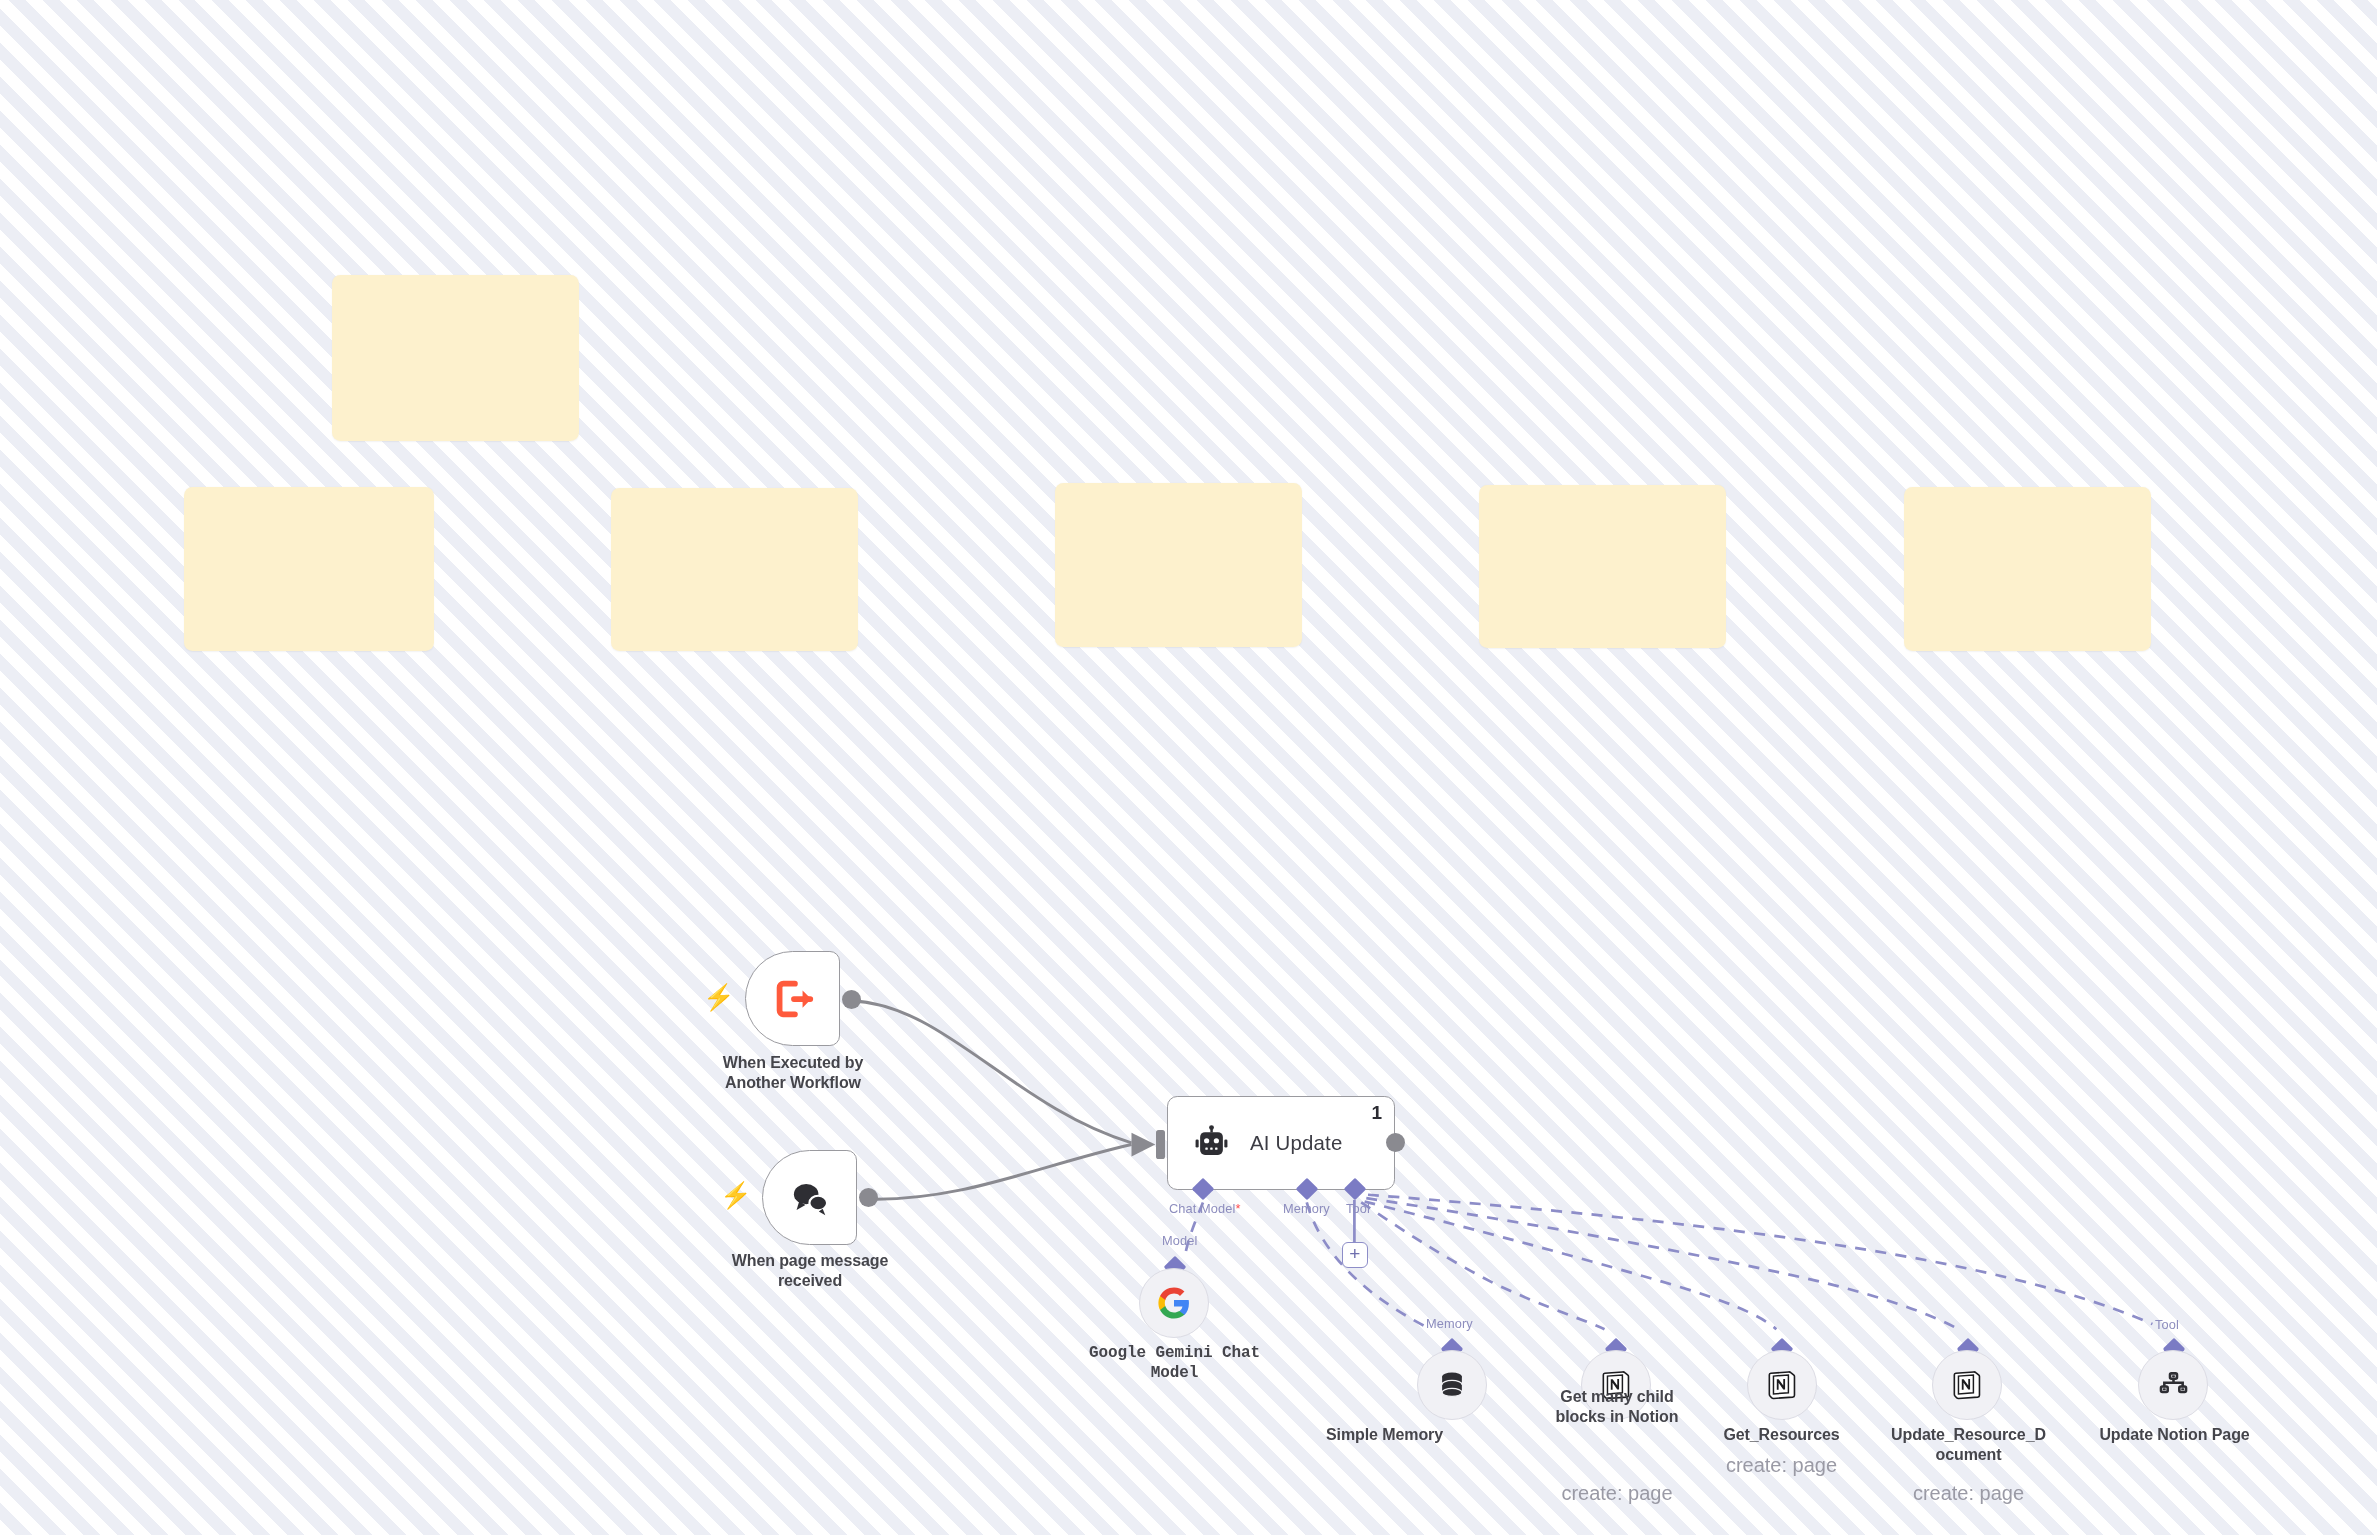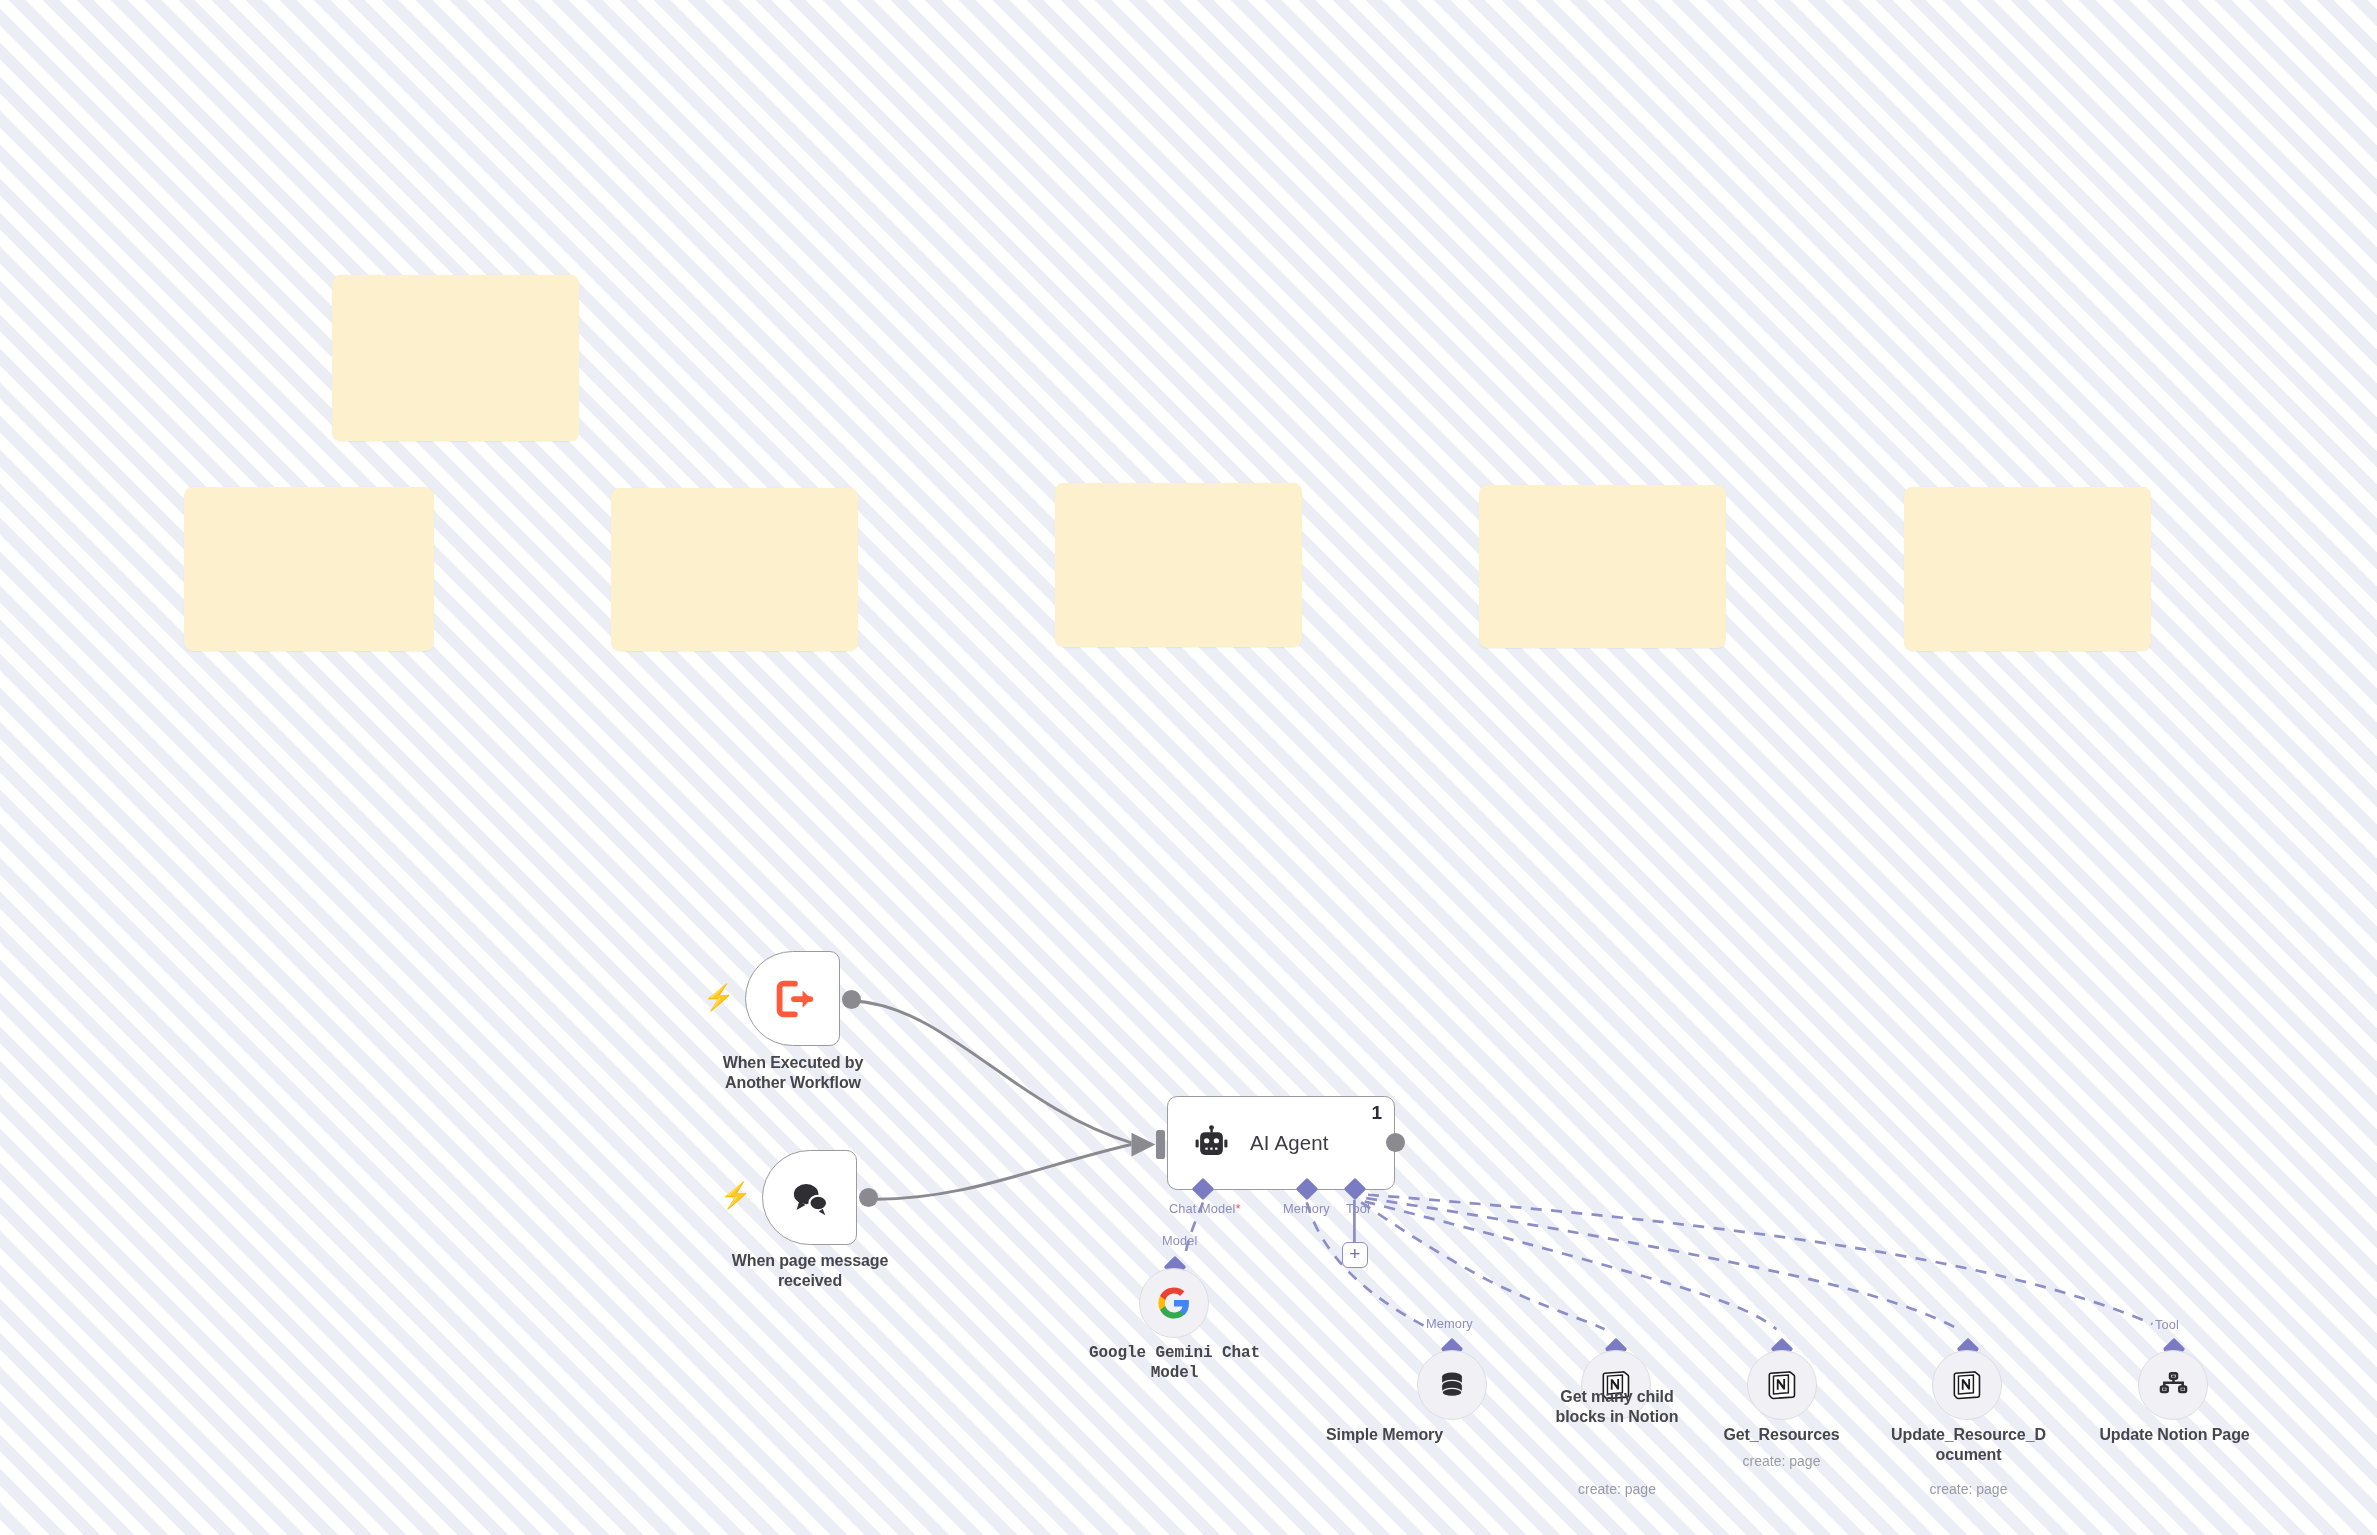--- a/index.html
+++ b/index.html
@@ -82,21 +82,21 @@
     text-align: center;
     font-size: 16px;
     font-weight: 600;
     color: #45454b;
     line-height: 1.28;
     letter-spacing: -0.1px;
   }
   .subcaption {
     position: absolute;
     text-align: center;
-    font-size: 14px;
+    font-size: 20px;
     font-weight: 400;
     color: #9a9aa5;
     line-height: 1.25;
   }
 
   
   #ai-agent-node {
     position: absolute;
     left: 1167px;
     top: 1096px;
@@ -289,21 +289,21 @@
         <rect x="11.3" y="2" width="1.5" height="3.2" fill="#2e2e33"></rect>
         <circle cx="12" cy="2.2" r="1.5" fill="#2e2e33"></circle>
         <rect x="5" y="5" width="14" height="14" rx="3" fill="#2e2e33"></rect>
         <circle cx="9" cy="10.3" r="1.6" fill="#ffffff"></circle>
         <circle cx="15" cy="10.3" r="1.6" fill="#ffffff"></circle>
         <rect x="8.2" y="14.4" width="1.5" height="1.5" rx="0.4" fill="#ffffff"></rect>
         <rect x="11.2" y="14.4" width="1.5" height="1.5" rx="0.4" fill="#ffffff"></rect>
         <rect x="14.2" y="14.4" width="1.5" height="1.5" rx="0.4" fill="#ffffff"></rect>
       </svg>
     </span>
-    <span class="agent-label">AI Agent</span>
+    <span class="agent-label">AI Update</span>
     <span class="run-badge">1</span>
   </div>
   <div class="out-dot" style="left:1386px; top:1133px;"></div>
 
   <div class="diamond" style="left:1195px; top:1181px;"></div>
   <div class="endpoint-label" style="left:1169px; top:1201px;">
     <span>Chat Model</span><span class="req">*</span>
   </div>
 
   <div class="diamond" style="left:1299px; top:1181px;"></div>

